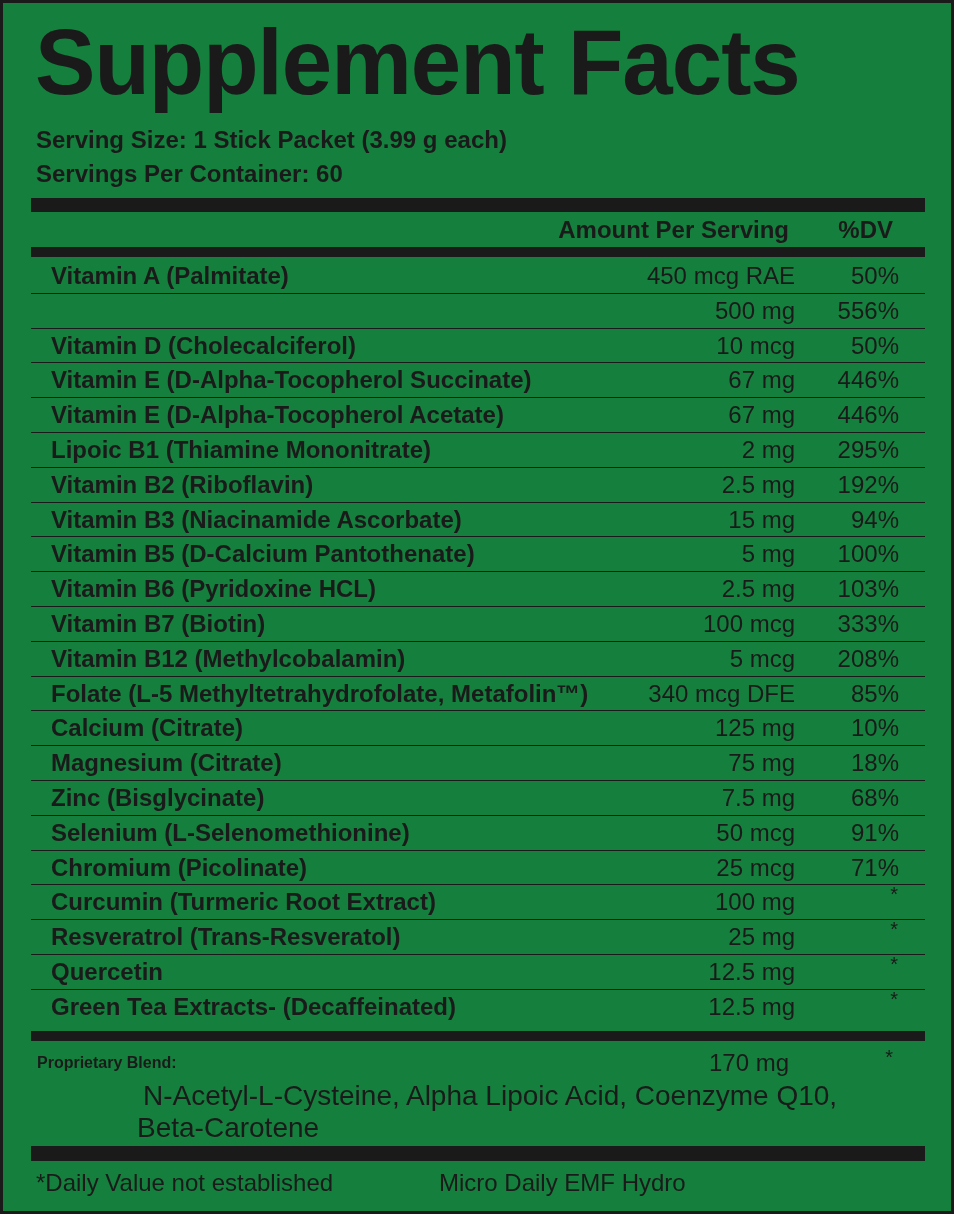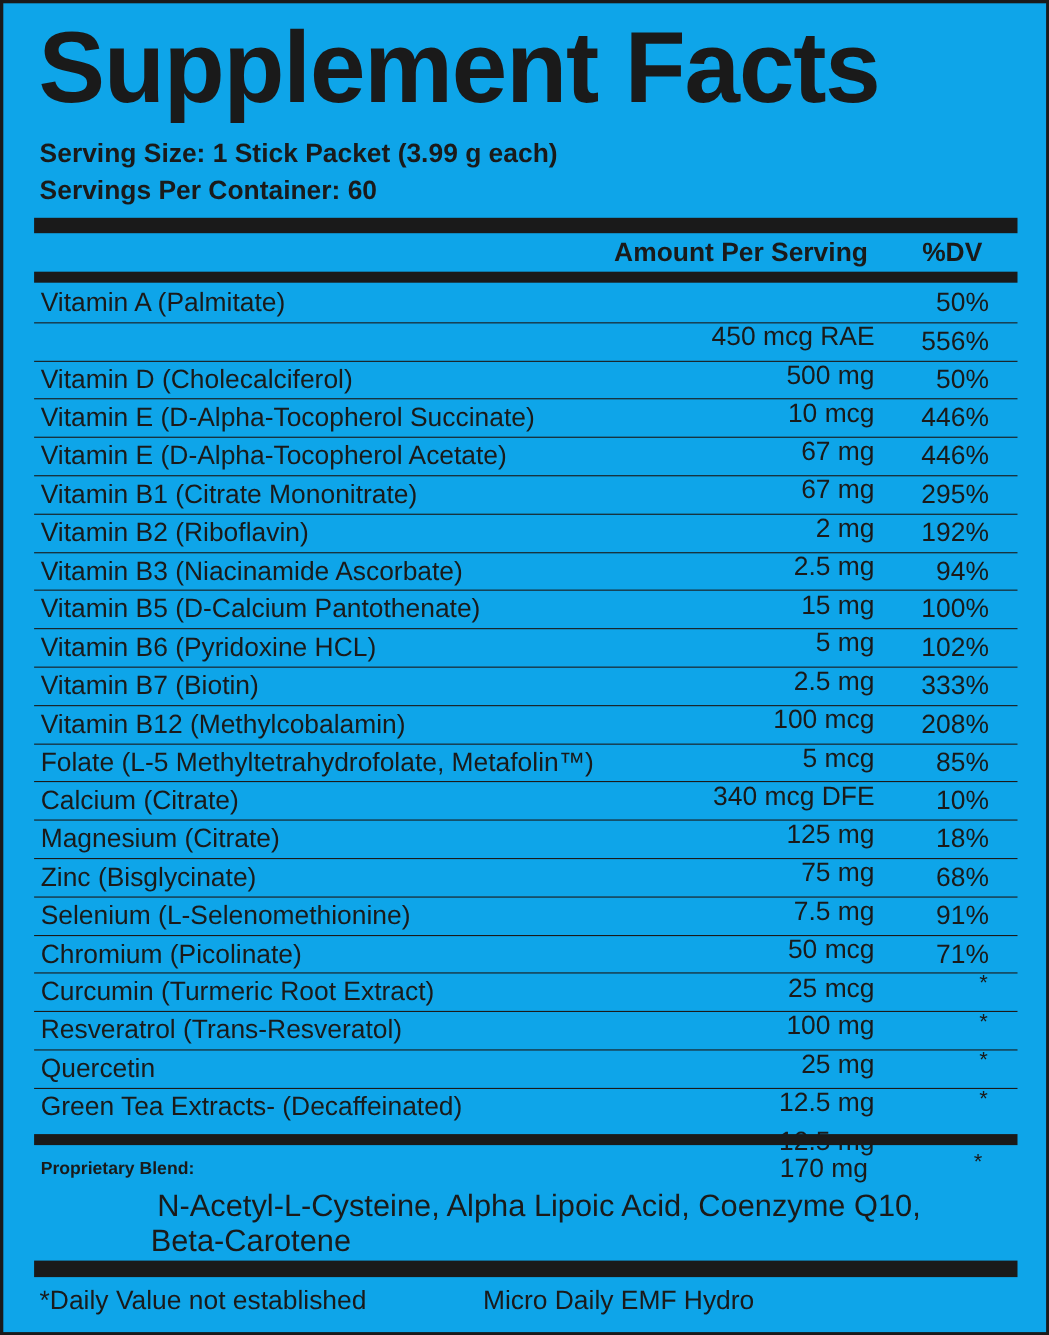--- a/index.html
+++ b/index.html
@@ -1,20 +1,20 @@
 <!DOCTYPE html>
 <html><head>
   <meta charset="utf-8">
   <style>
     * { box-sizing: border-box; margin: 0; padding: 0; }
     html, body { width: 954px; height: 1214px; background: #ffffff; overflow: hidden; }
     body { font-family: "Liberation Sans", sans-serif; color: #1a1a1a; }
     .label {
       position: absolute; left: 0; top: 0; width: 954px; height: 1214px;
-      border: 3px solid #1a1a1a; background: #0ea5e9;
+      border: 3px solid #1a1a1a; background: #15803d;
     }
     .title {
       position: absolute; left: 32px; top: 4px;
       font-size: 92px; font-weight: bold; letter-spacing: -1px; line-height: 110px;
       white-space: nowrap; transform: scaleX(0.985); transform-origin: left top;
     }
     .serving {
       position: absolute; left: 33px; font-size: 24px; font-weight: bold; line-height: 30px; white-space: nowrap; text-align: right;
     }
     .serving.size { top: 122px; }
@@ -26,22 +26,22 @@
     .bar.b4 { top: 1143px; height: 15px; }
     .hdr { position: absolute; top: 211px; font-size: 24px; font-weight: bold; line-height: 32px; white-space: nowrap; }
     .hdr.amt { right: calc(954px - 792px); }
     .hdr.dv { right: calc(954px - 896px); }
     .rows { position: absolute; left: 28px; top: 256px; width: 894px; }
     .row {
       position: relative; height: 34.8px; border-bottom: 1.5px solid #1a1a1a;
       font-size: 24px; line-height: 34px; white-space: nowrap;
     }
     .row:last-child { border-bottom: none; }
-    .row .name { position: absolute; left: 6px; top: 0; }
-    .row .amount { position: absolute; right: 130px; top: 0; text-align: center; margin-top: 31px; }
+    .row .name { position: absolute; left: 20px; top: 0; font-weight: bold; }
+    .row .amount { position: absolute; right: 130px; top: 0; text-align: center; }
     .row .dv { position: absolute; right: 26px; top: 0; text-align: center; }
     .row .dv.star { top: -8px; font-size: 20px; right: 27px; }
     .blend-name { position: absolute; left: 34px; top: 1044px; font-size: 16px; font-weight: bold; line-height: 32px; white-space: nowrap; }
     .blend-amt { position: absolute; right: calc(954px - 792px); top: 1044px; font-size: 24px; line-height: 32px; white-space: nowrap; }
     .blend-dv { position: absolute; right: calc(954px - 896px); top: 1040px; font-size: 20px; line-height: 28px; }
     .blend-ing { position: absolute; left: 134px; top: 1077px; width: 720px; font-size: 28px; line-height: 32px; text-indent: 6px; }
     .footnote { position: absolute; left: 33px; top: 1164px; font-size: 24px; line-height: 32px; white-space: nowrap; }
     .product { position: absolute; left: 436px; top: 1164px; font-size: 24px; line-height: 32px; white-space: nowrap; }
   </style>
 </head>
@@ -76,21 +76,21 @@
         <span class="name">Vitamin E (D-Alpha-Tocopherol Succinate)</span>
         <span class="amount">67 mg</span>
         <span class="dv">446%</span>
       </div>
       <div class="row">
         <span class="name">Vitamin E (D-Alpha-Tocopherol Acetate)</span>
         <span class="amount">67 mg</span>
         <span class="dv">446%</span>
       </div>
       <div class="row">
-        <span class="name">Vitamin B1 (Citrate Mononitrate)</span>
+        <span class="name">Lipoic B1 (Thiamine Mononitrate)</span>
         <span class="amount">2 mg</span>
         <span class="dv">295%</span>
       </div>
       <div class="row">
         <span class="name">Vitamin B2 (Riboflavin)</span>
         <span class="amount">2.5 mg</span>
         <span class="dv">192%</span>
       </div>
       <div class="row">
         <span class="name">Vitamin B3 (Niacinamide Ascorbate)</span>
@@ -98,21 +98,21 @@
         <span class="dv">94%</span>
       </div>
       <div class="row">
         <span class="name">Vitamin B5 (D-Calcium Pantothenate)</span>
         <span class="amount">5 mg</span>
         <span class="dv">100%</span>
       </div>
       <div class="row">
         <span class="name">Vitamin B6 (Pyridoxine HCL)</span>
         <span class="amount">2.5 mg</span>
-        <span class="dv">102%</span>
+        <span class="dv">103%</span>
       </div>
       <div class="row">
         <span class="name">Vitamin B7 (Biotin)</span>
         <span class="amount">100 mcg</span>
         <span class="dv">333%</span>
       </div>
       <div class="row">
         <span class="name">Vitamin B12 (Methylcobalamin)</span>
         <span class="amount">5 mcg</span>
         <span class="dv">208%</span>

